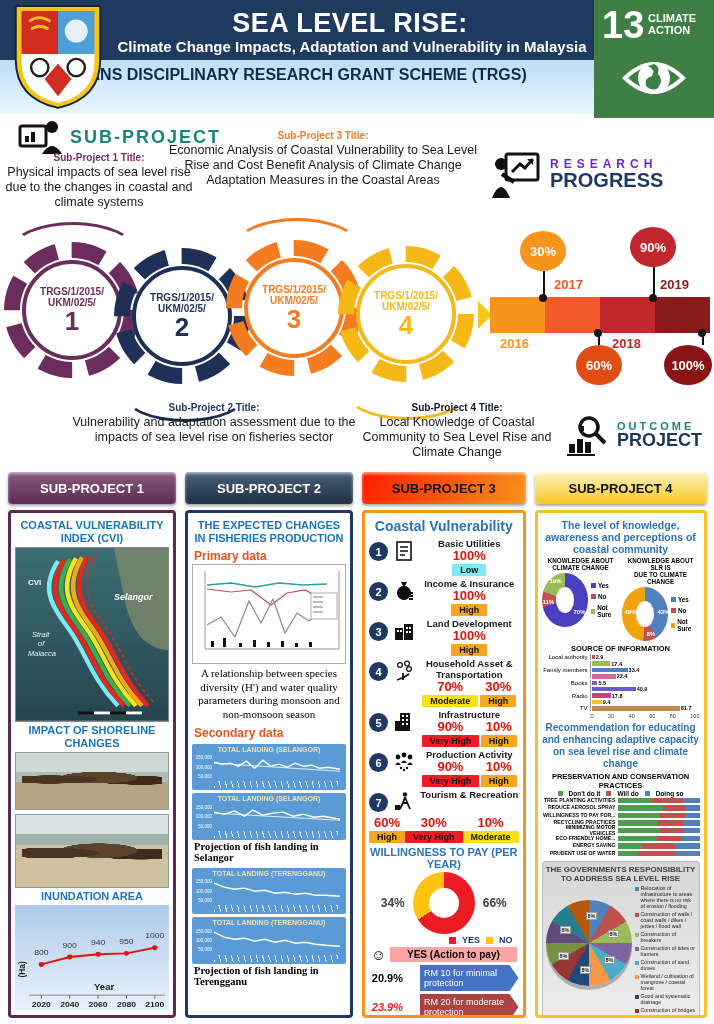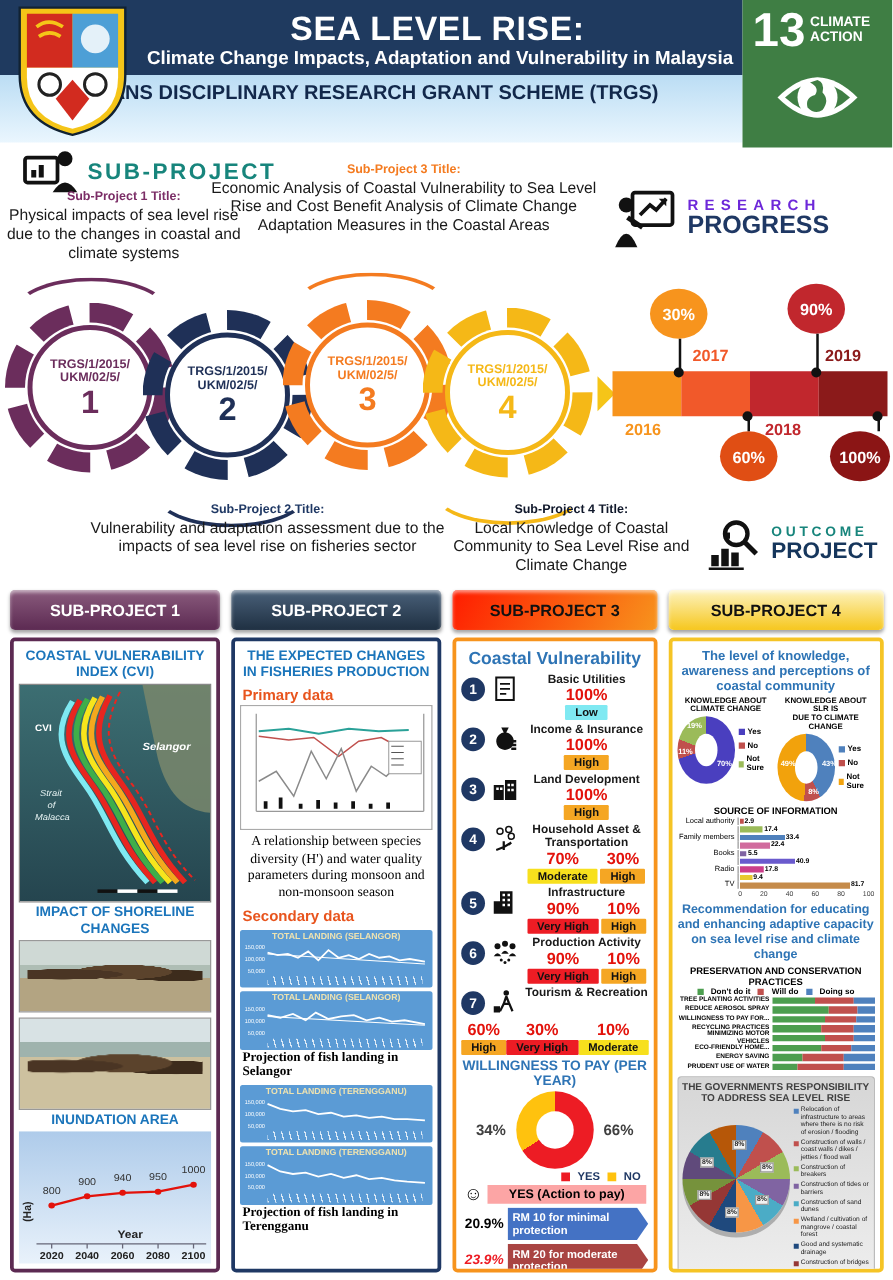--- a/index.html
+++ b/index.html
@@ -108,22 +108,22 @@
   .hole{position:absolute;inset:16px;background:#fff;border-radius:50%;}
   .wtp-leg{display:flex;justify-content:flex-end;gap:6px;align-items:center;font-size:9px;font-weight:bold;
            color:#1F3864;margin:1px 6px 1px 0;}
   .sq{display:inline-block;width:7px;height:7px;}
   .action-row{display:flex;align-items:center;gap:4px;margin:1px 2px;}
   .smiley{font-size:15px;line-height:15px;}
   .action-banner{flex:1;background:#fca5a5;text-align:center;font-size:10px;font-weight:bold;padding:2px 0;}
   .wtp-grid{display:flex;flex-direction:column;gap:3px;margin-top:2px;}
   .wtp-r{display:flex;align-items:center;gap:3px;}
   .wtp-pct{width:34px;font-size:11px;font-weight:bold;text-align:right;}
-  .arrowbanner{flex:1;color:#fff;font-size:9px;font-weight:bold;padding:3px 4px;
-               clip-path:polygon(0 0,calc(100% - 9px) 0,100% 50%,calc(100% - 9px) 100%,0 100%);}
+  .arrowbanner{flex:1;color:#fff;font-size:9px;font-weight:normal;padding:3px 4px;
+               clip-path:polygon(0 0,calc(100% - 9px) 0,100% 50%,calc(100% - 9px) 100%,0 100%);margin-left:14px;}
   
   .c4-title{color:#2E74B5;font-size:10.5px;font-weight:bold;text-align:center;line-height:12px;margin:2px 0;}
   .kn-row{display:flex;gap:2px;}
   .kn-block{flex:1;}
   .kn-title{font-size:6.3px;font-weight:bold;text-align:center;line-height:7px;margin-bottom:2px;}
   .kn-flex{display:flex;align-items:center;gap:3px;justify-content:center;}
   .donut.sm{width:54px;height:54px;}
   .donut.sm .hole{inset:14px;}
   .dlabel{position:absolute;font-size:6px;font-weight:bold;color:#fff;}
   .kn-leg{display:flex;flex-direction:column;gap:4px;font-size:6.3px;font-weight:bold;}

